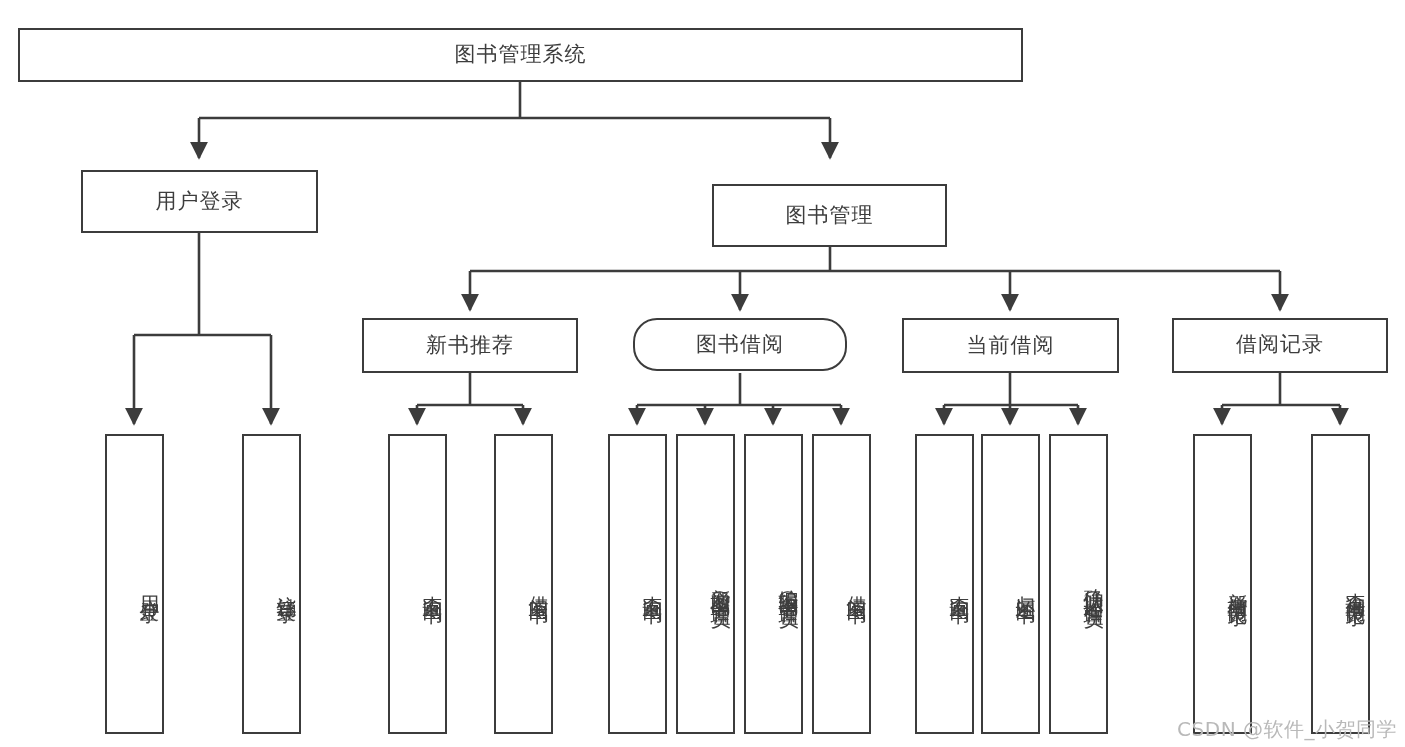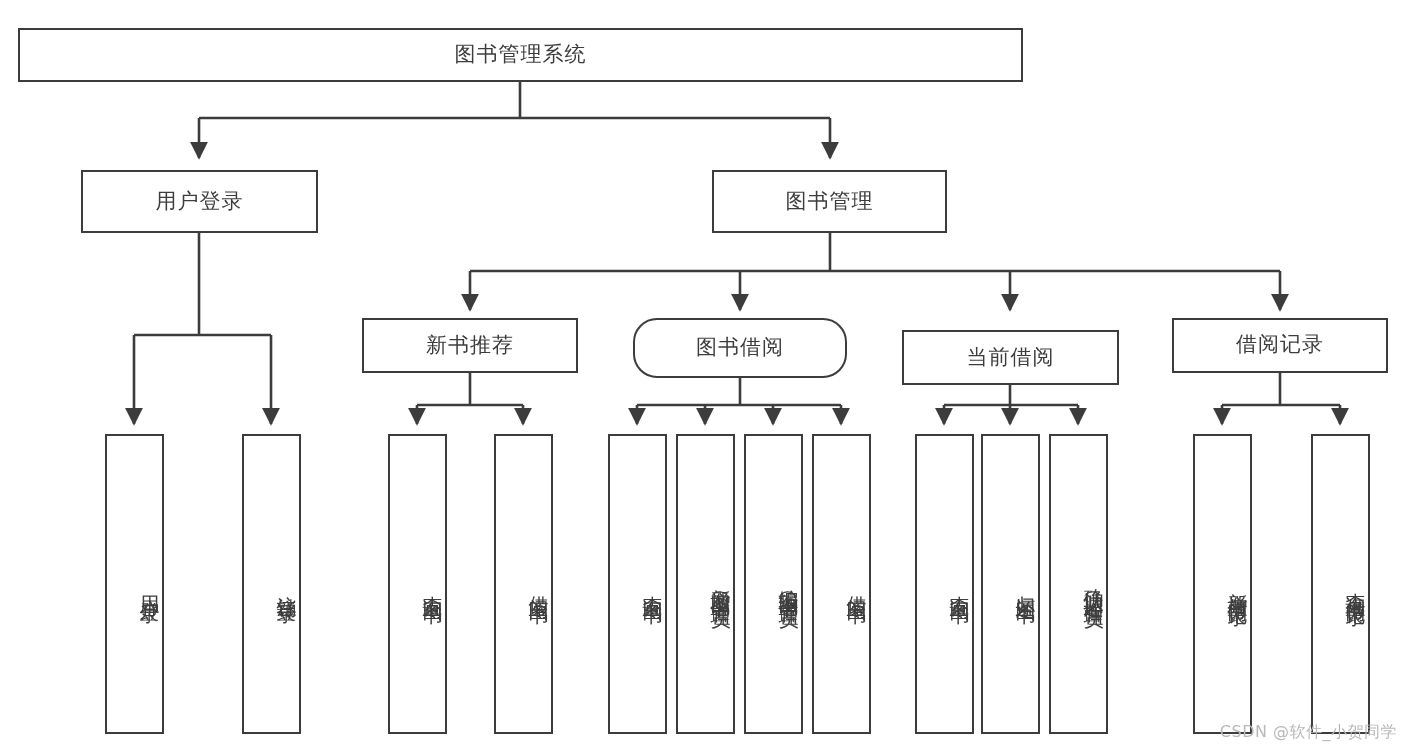--- a/index.html
+++ b/index.html
@@ -53,21 +53,21 @@
   }
   .node.vertical .vlabel{
     writing-mode:vertical-rl;
     text-orientation:upright;
     display:block;
   }
   .watermark{
     position:absolute;
     right:8px;
     bottom:4px;
-    font-size:16px;
+    font-size:20px;
     color:#b9b9b9;
     letter-spacing:0.5px;
     white-space:nowrap;
     font-family:"DejaVu Sans","Liberation Sans",sans-serif;
     margin-top:37px;
   }
 </style>
 </head>
 <body>
 
@@ -124,31 +124,31 @@
     </g>
   </svg>
 
   <div class="node horizontal root" style="left:18px; top:28px; width:1005px; height:54px;">
     <span>图书管理系统</span>
   </div>
 
   <div class="node horizontal" style="left:81px; top:170px; width:237px; height:63px;">
     <span>用户登录</span>
   </div>
-  <div class="node horizontal" style="left:712px; top:170px; width:235px; height:63px;">
+  <div class="node horizontal" style="left:712px; top:184px; width:235px; height:63px;">
     <span>图书管理</span>
   </div>
 
   <div class="node horizontal" style="left:362px; top:318px; width:216px; height:55px;align-items:center;">
     <span>新书推荐</span>
   </div>
-  <div class="node horizontal" style="left:633px; top:318px; width:214px; height:60px;border-radius:24px;">
+  <div class="node horizontal" style="left:633px; top:318px; width:214px; height:53px;border-radius:24px;">
     <span>图书借阅</span>
   </div>
-  <div class="node horizontal" style="left:902px; top:318px; width:217px; height:55px;margin-top:12px;">
+  <div class="node horizontal" style="left:902px; top:318px; width:217px; height:55px;">
     <span>当前借阅</span>
   </div>
   <div class="node horizontal" style="left:1172px; top:318px; width:216px; height:55px;font-family:Liberation Mono, monospace;">
     <span>借阅记录</span>
   </div>
 
   <div class="node vertical" style="left:105px; top:434px; width:59px; height:300px;">
     <span class="vlabel">用户登录</span>
   </div>
   <div class="node vertical" style="left:242px; top:434px; width:59px; height:300px;">

